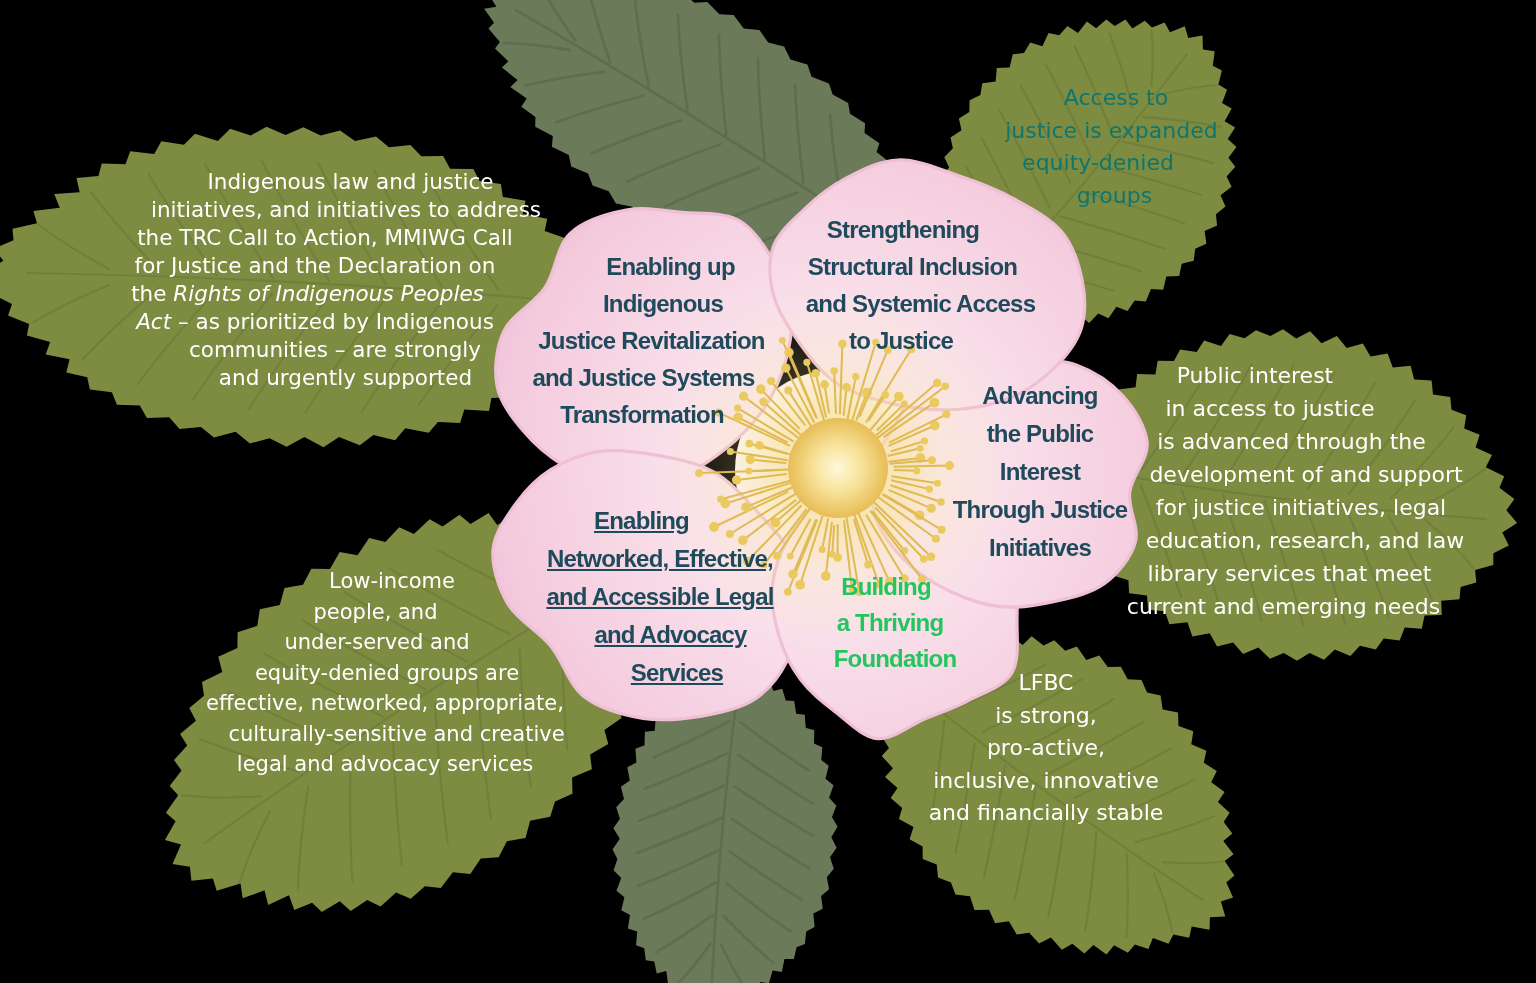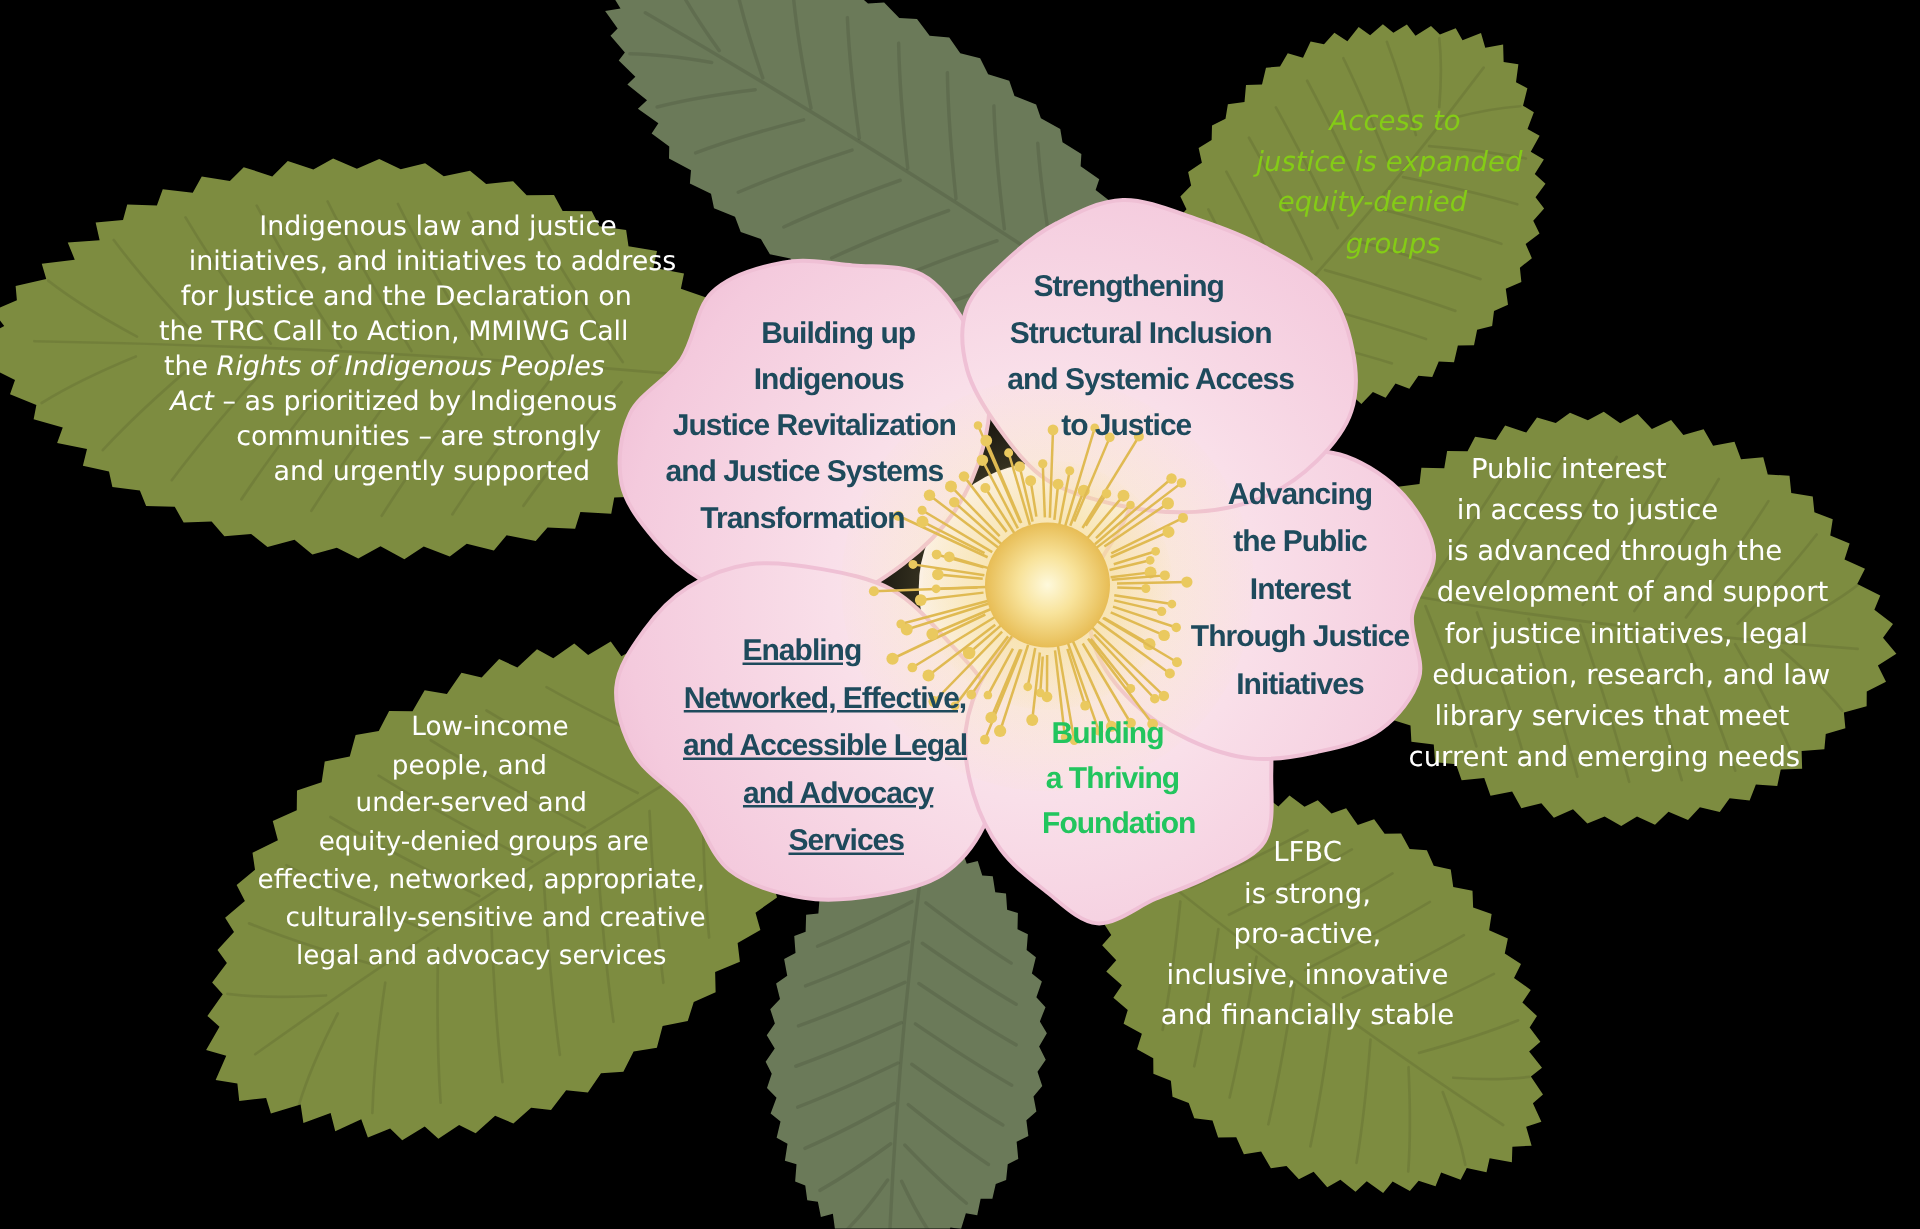--- a/index.html
+++ b/index.html
@@ -417,29 +417,29 @@
         <circle cx="920.4" cy="457.9" r="4.8" fill="#eac95f" stroke="none"></circle>
         <line x1="889.4" y1="463.8" x2="931.9" y2="460.3"></line>
         <circle cx="931.9" cy="460.3" r="4.0" fill="#eac95f" stroke="none"></circle>
       </g>
       <circle cx="838" cy="468" r="50" fill="url(#goldG)"></circle>
     </svg>
 
   <div class="leaf-text" id="lt-indigenous" style="color: rgb(255, 255, 255);">
     <div class="ln">Indigenous law and justice</div>
     <div class="ln">initiatives, and initiatives to address</div>
+    <div class="ln">the TRC Call to Action, MMIWG Call</div>
     <div class="ln">for Justice and the Declaration on</div>
-    <div class="ln">the TRC Call to Action, MMIWG Call</div>
     <div class="ln"><span>the </span><span class="it">Rights of Indigenous Peoples</span></div>
     <div class="ln"><span class="it">Act</span><span> – as prioritized by Indigenous</span></div>
     <div class="ln">communities – are strongly</div>
     <div class="ln">and urgently supported</div>
   </div>
 
-  <div class="leaf-text" id="lt-access" style="color: #84cc16; font-style: italic;">
+  <div class="leaf-text" id="lt-access" style="color: #0f766e;">
     <div class="ln">Access to</div>
     <div class="ln">justice is expanded</div>
     <div class="ln">equity-denied</div>
     <div class="ln">groups</div>
   </div>
 
   <div class="leaf-text" id="lt-public" style="color: rgb(255, 255, 255);">
     <div class="ln">Public interest</div>
     <div class="ln">in access to justice</div>
     <div class="ln">is advanced through the</div>
@@ -462,21 +462,21 @@
 
   <div class="leaf-text" id="lt-lfbc" style="color: rgb(255, 255, 255);">
     <div class="ln">LFBC</div>
     <div class="ln">is strong,</div>
     <div class="ln">pro-active,</div>
     <div class="ln">inclusive, innovative</div>
     <div class="ln">and financially stable</div>
   </div>
 
   <div class="petal-text" id="pt-lifting" style="color: rgb(30, 74, 92);">
-    <div class="ln">Building up</div>
+    <div class="ln">Enabling up</div>
     <div class="ln">Indigenous</div>
     <div class="ln">Justice Revitalization</div>
     <div class="ln">and Justice Systems</div>
     <div class="ln">Transformation</div>
   </div>
 
   <div class="petal-text" id="pt-strengthening" style="color: rgb(30, 74, 92);">
     <div class="ln">Strengthening</div>
     <div class="ln">Structural Inclusion</div>
     <div class="ln">and Systemic Access</div>

